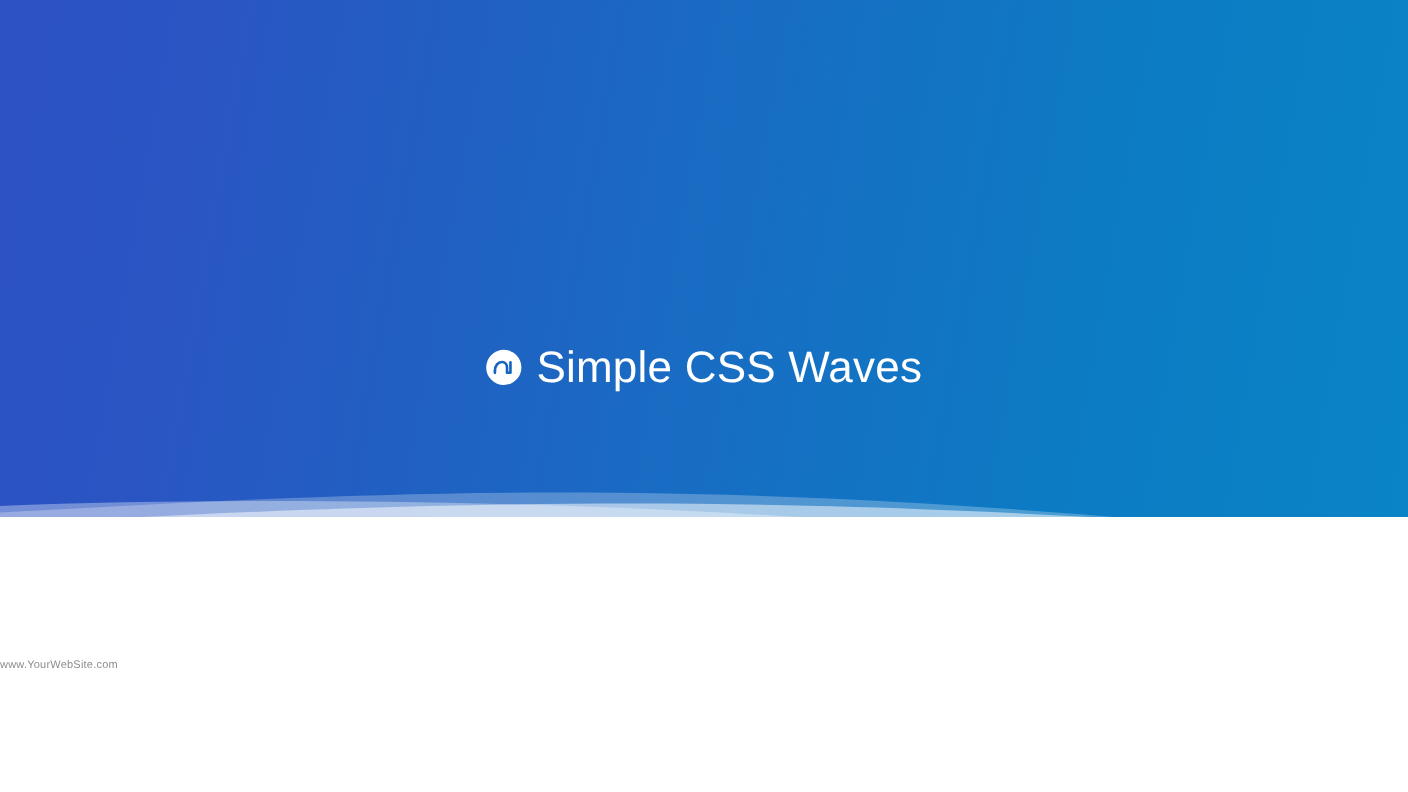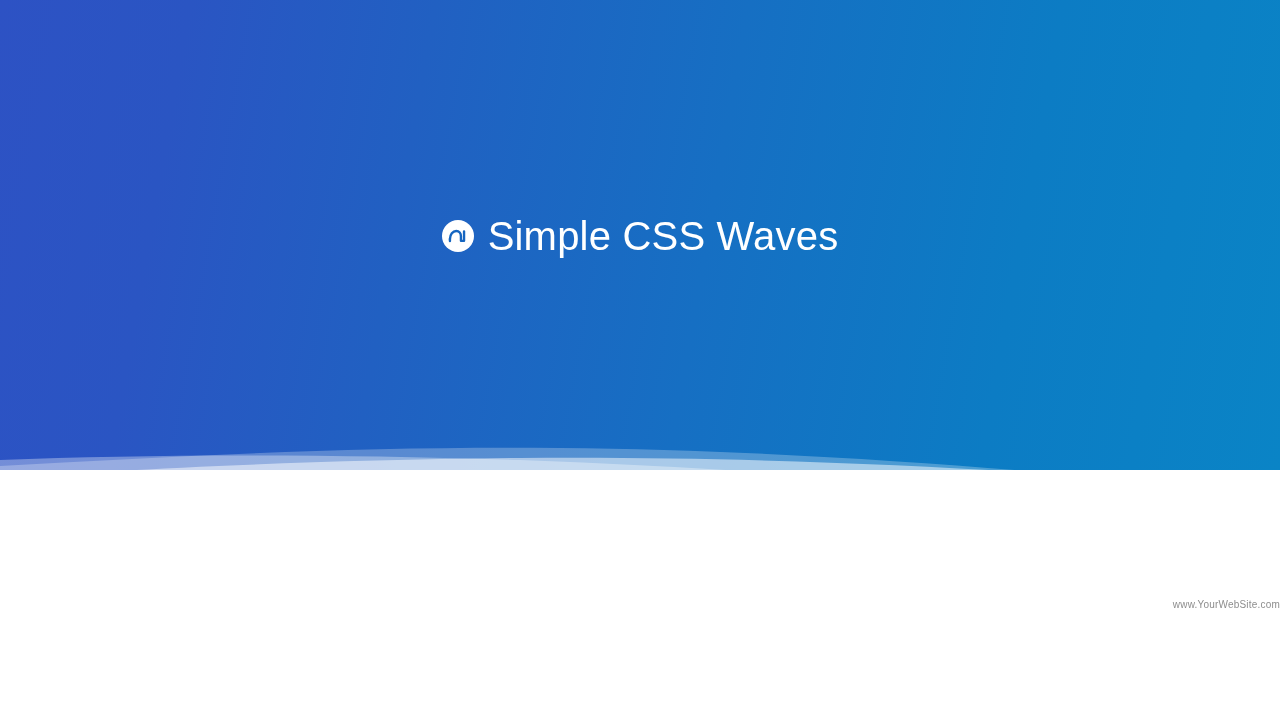--- a/index.html
+++ b/index.html
@@ -36,21 +36,21 @@
                 #0a84c6 100%);
     overflow:visible;
   }
 
   .hero-inner {
     position:absolute;
     top:0; left:0;
     width:1280px;
     height:354px;
     display:flex;
-    align-items:center;
+    align-items:flex-end;
     justify-content:center;
   }
 
   .brand {
     display:flex;
     align-items:center;
     gap:14px;
     margin-top:118px;
   }
 
@@ -93,21 +93,21 @@
     height:130px;
   }
 
   
   .footer {
     position:absolute;
     left:0;
     top:600px;
     width:1280px;
     display:flex;
-    justify-content:flex-end;
+    justify-content:flex-start;
   }
   .footer-text {
     font-size:10px;
     color:#8d8d8d;
     letter-spacing:0.2px;
     font-family:"Liberation Sans", sans-serif;
     line-height:1;
   }
 </style>
 </head>

